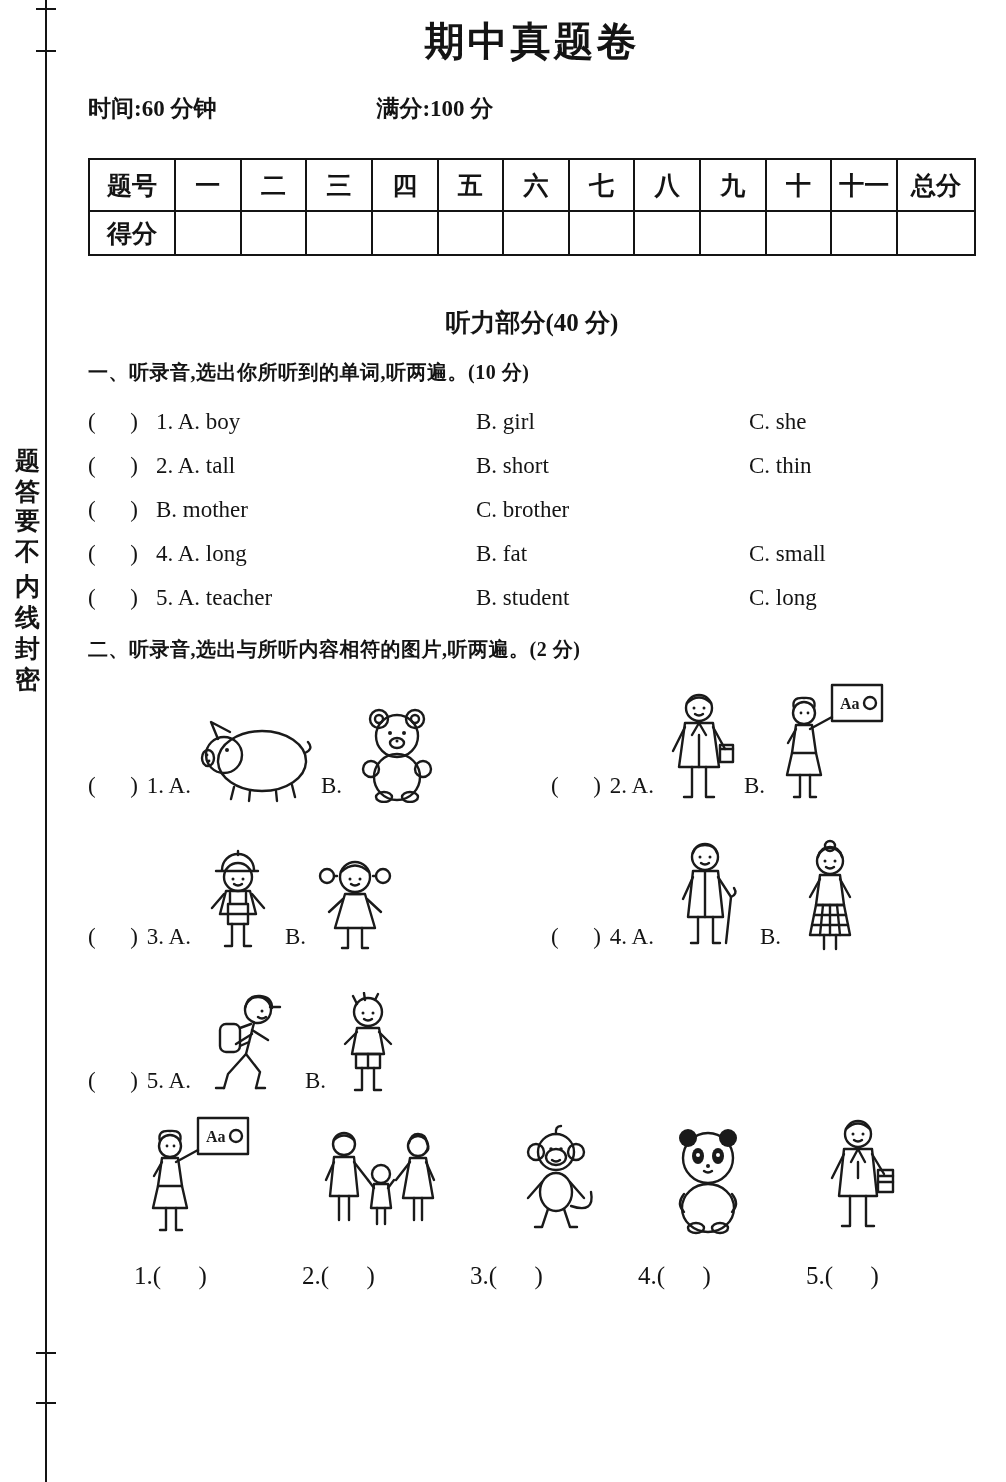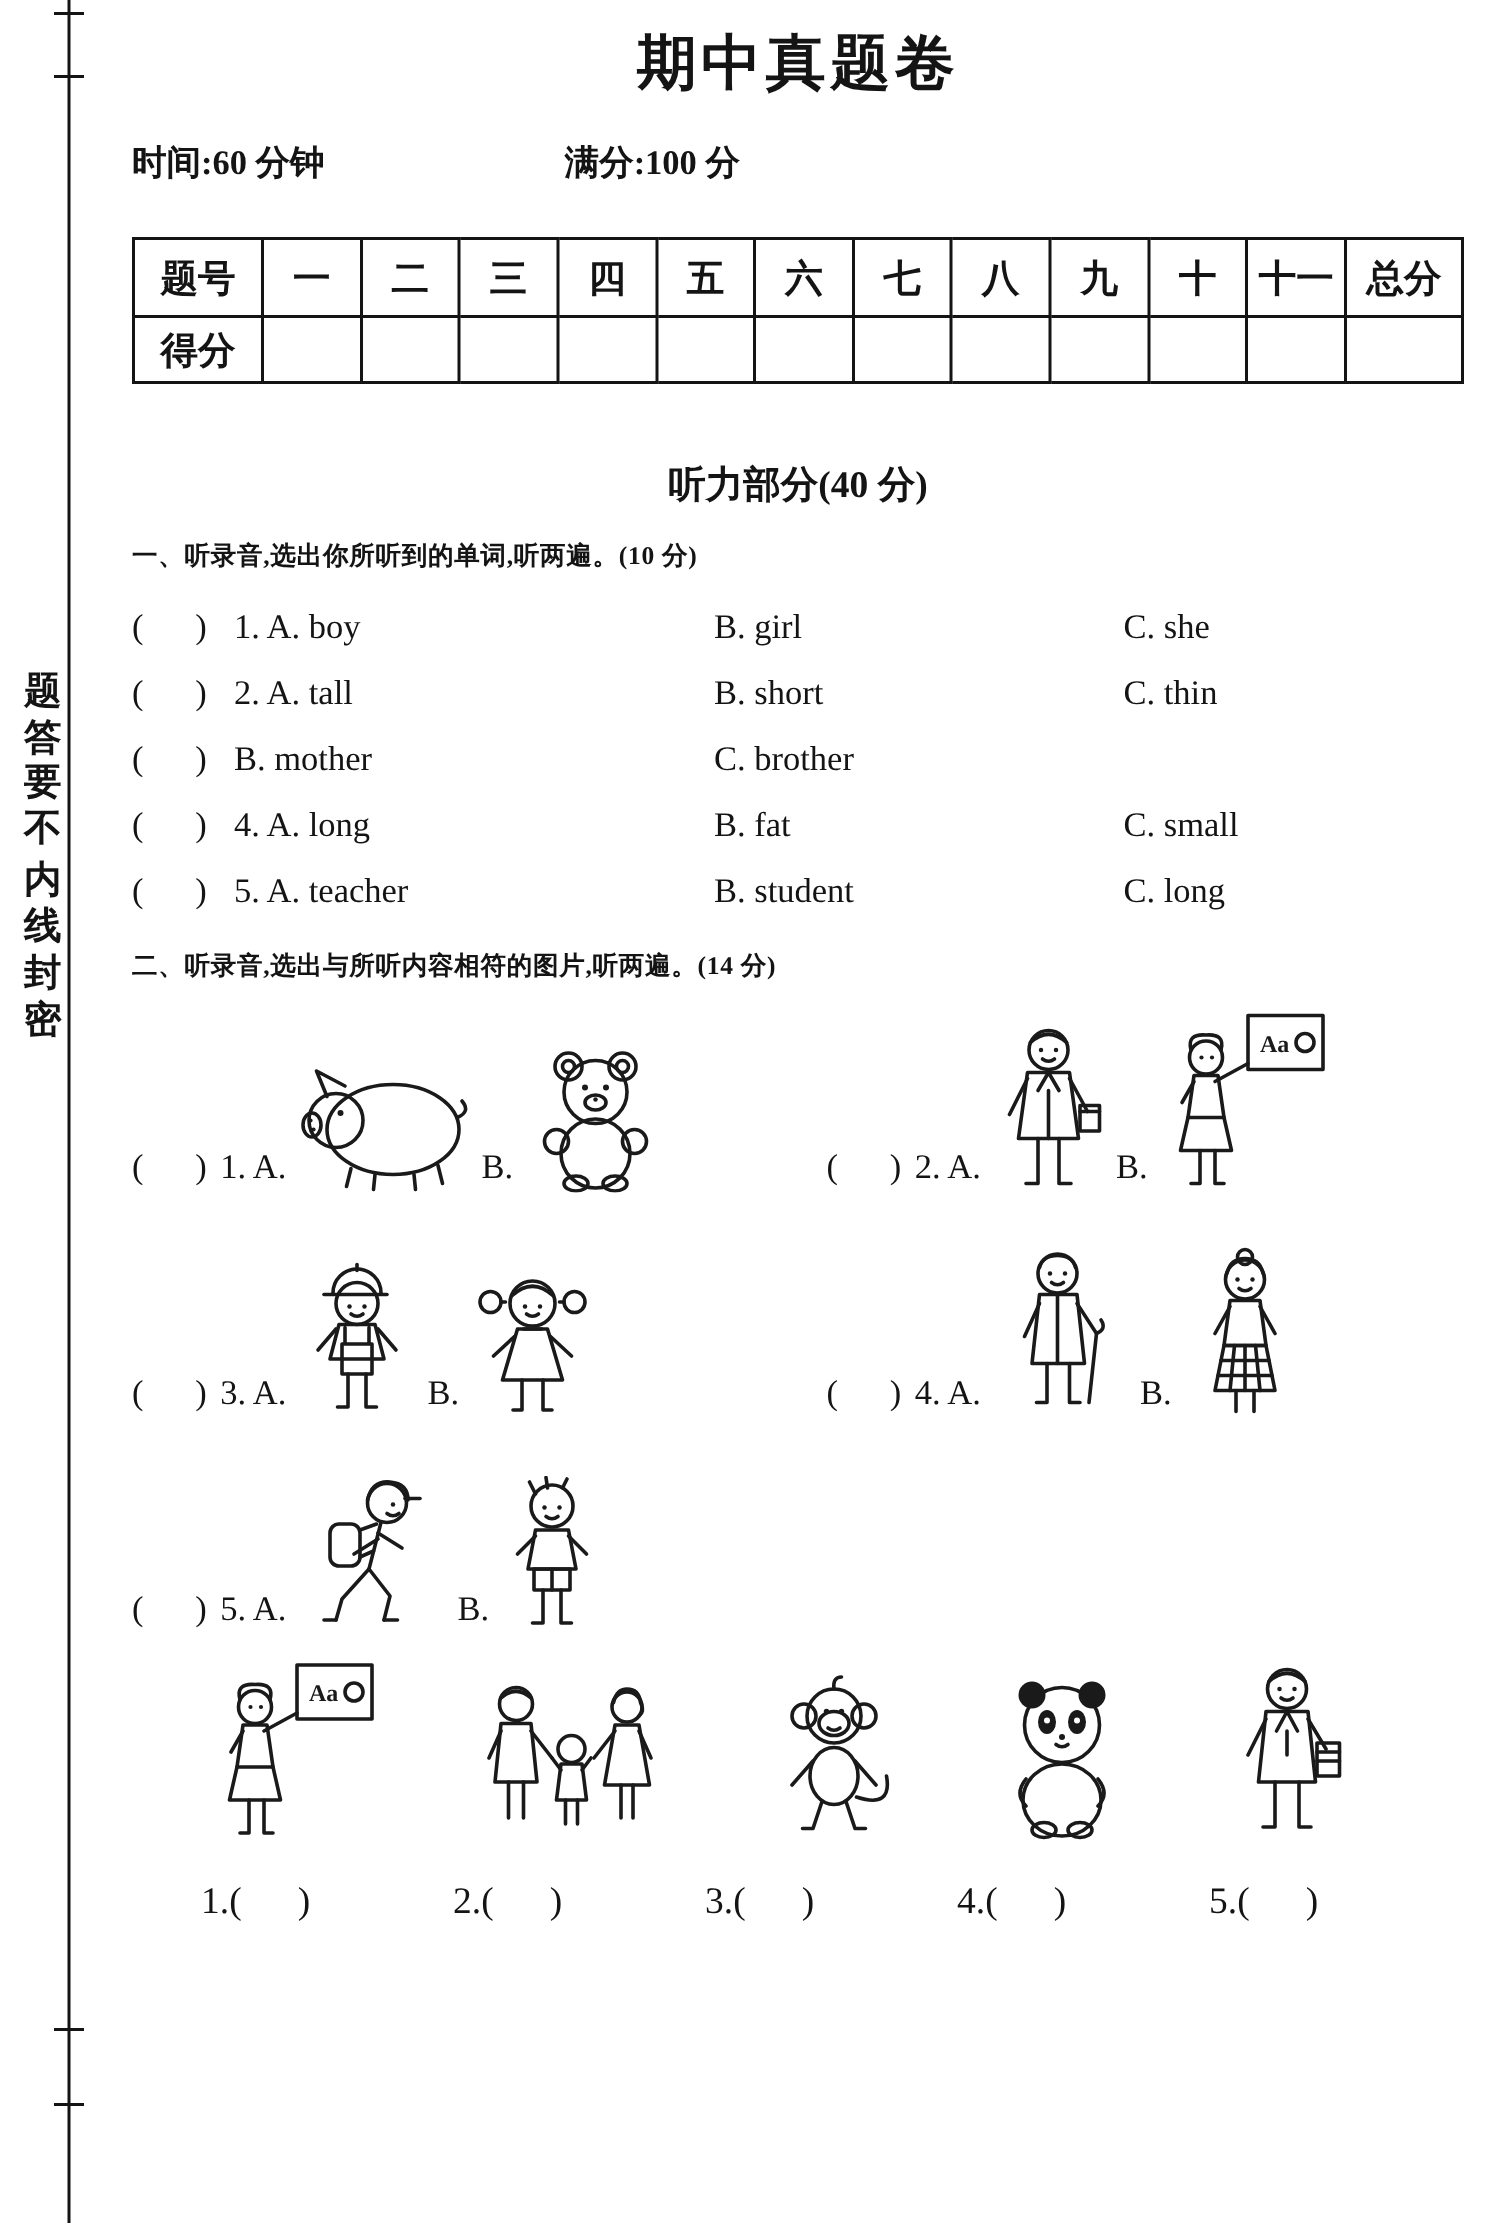--- a/index.html
+++ b/index.html
@@ -15,21 +15,21 @@
   .title{margin:36px 0 0;text-align:center;font-size:44px;font-weight:800;letter-spacing:2px;}
   .subtitle{margin:14px 0 0;text-align:center;font-size:40px;font-weight:800;letter-spacing:3px;}
   .info-row{margin-top:24px;display:flex;gap:160px;font-size:23px;font-weight:700;}
   table.score-table{margin-top:34px;width:100%;border-collapse:collapse;table-layout:fixed;}
   table.score-table td{border:2px solid #141414;text-align:center;font-size:25px;font-weight:700;padding:0;}
   table.score-table tr.hdr td{height:50px;}
   table.score-table tr.scr td{height:42px;}
   td.label-col{width:84px;}
   td.total-col{width:76px;}
   .sec-title{margin-top:50px;text-align:center;font-size:25px;font-weight:700;}
-  .part-heading{margin-top:16px;font-size:17px;font-weight:700;letter-spacing:.5px;}
+  .part-heading{margin-top:16px;font-size:20px;font-weight:700;letter-spacing:.5px;}
   .part-heading.first{margin-top:20px;}
   .p1row{display:grid;grid-template-columns:68px 320px 273px auto;font-size:23px;height:44px;align-items:center;}
   .p1row.first{margin-top:14px;}
   .bracket{white-space:pre;}
   .p2row{display:flex;margin-top:18px;}
   .p2row.gap{margin-top:36px;}
   .p2item{display:flex;align-items:flex-end;gap:9px;font-size:23px;width:463px;}
   .p2item.right{width:auto;flex:1;}
   .p2item span{margin-bottom:4px;}
   .p2item svg{display:block;}
@@ -121,21 +121,21 @@
       <span>B. fat</span>
       <span>C. small</span>
     </div>
     <div class="p1row">
       <span class="bracket">(      )</span>
       <span>5. A. teacher</span>
       <span>B. student</span>
       <span>C. long</span>
     </div>
 
-    <div class="part-heading">二、听录音,选出与所听内容相符的图片,听两遍。(14 分)</div>
+    <div class="part-heading">二、听录音,选出与所听内容相符的图片,听两遍。(2 分)</div>
 
     <div class="p2row">
       <div class="p2item">
         <span class="bracket">(      )</span>
         <span>1. A.</span>
         <svg class="pic" width="112" height="92" viewBox="0 0 112 92">
           <ellipse cx="62" cy="50" rx="44" ry="30"></ellipse>
             <circle cx="24" cy="44" r="18"></circle>
           <path d="M18 28 L11 11 L30 21"></path>
             <circle class="fl" cx="27" cy="39" r="2"></circle>

